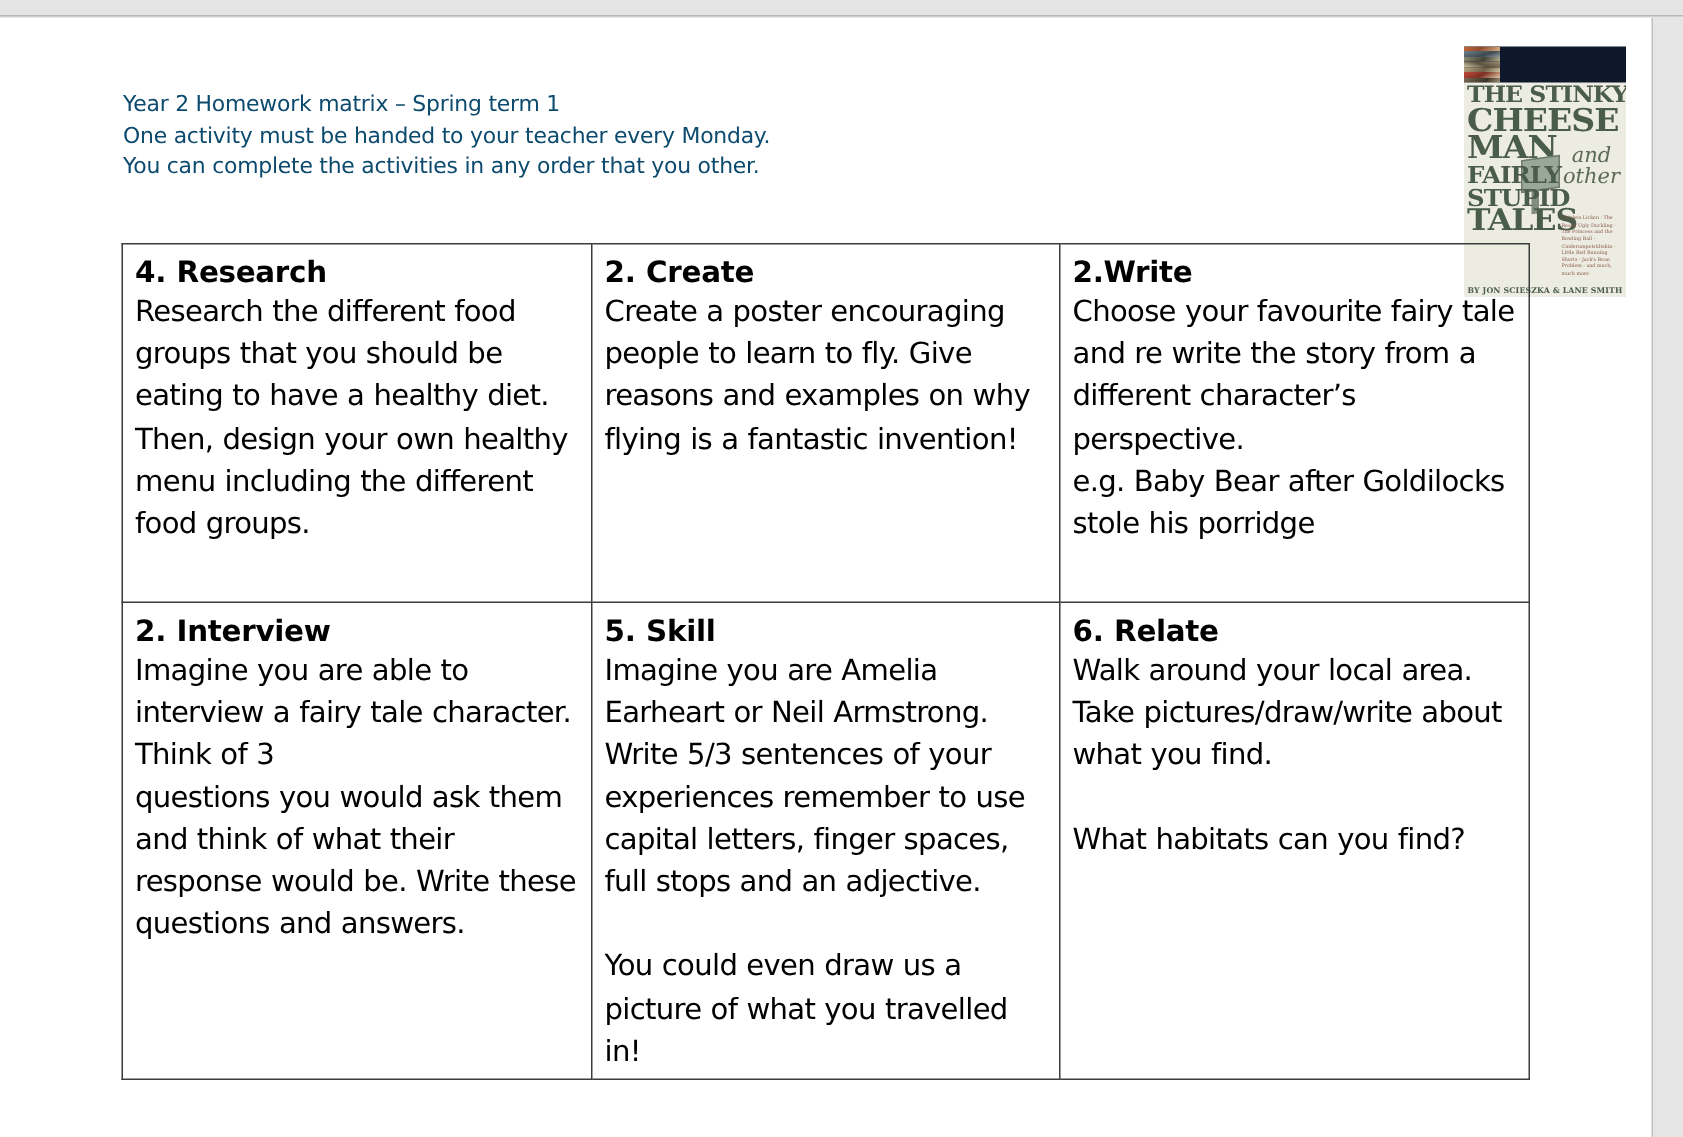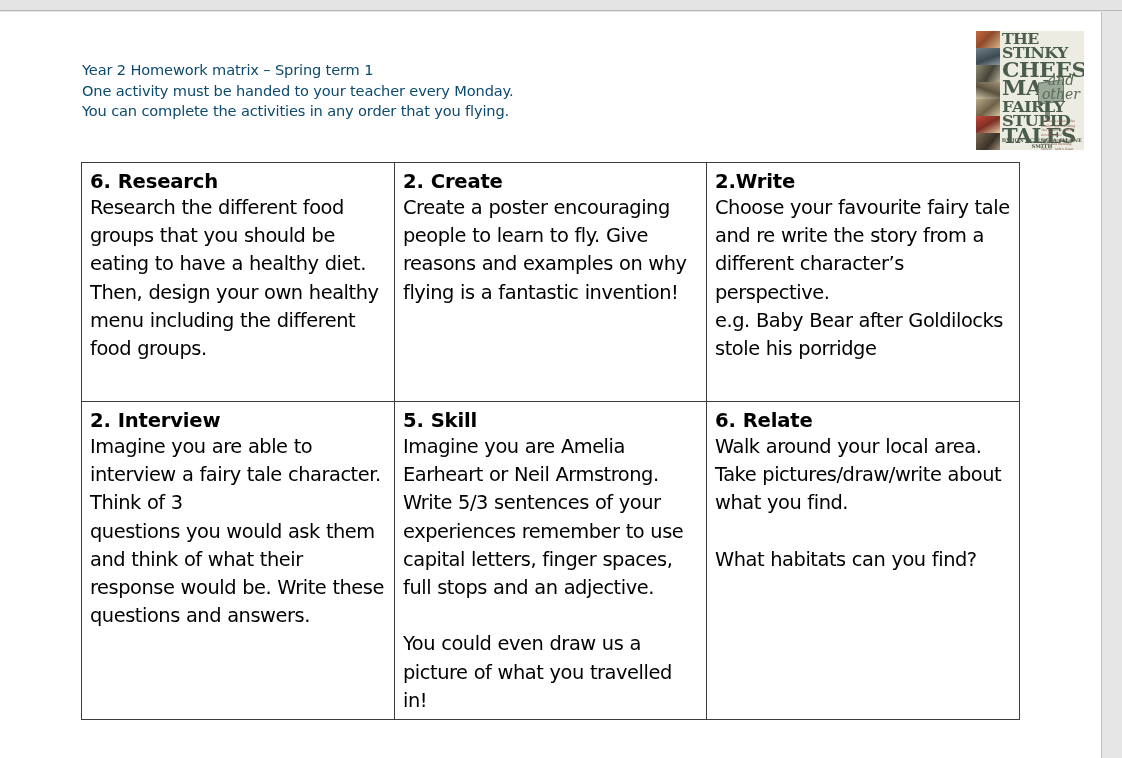--- a/index.html
+++ b/index.html
@@ -54,24 +54,25 @@
     white-space: nowrap;
   }
   #doc-header .hline { display: block; }
 
   
   #book-cover {
     position: absolute;
     left: 976px;
     top: 19px;
     width: 108px;
-    height: 119px;
+    height: 167px;
     background: #0f172a;
     overflow: hidden;
     display: flex;
+    flex-direction: column;
   }
   .cover-strip {
     width: 24px;
     height: 100%;
     display: flex;
     flex-direction: column;
     flex: 0 0 24px;
   }
   .cover-strip i { display: block; flex: 1 1 0; width: 100%; }
   .cs1 { background: linear-gradient(135deg,#c96a3a 0%,#8e4b2c 45%,#d8b38a 100%); }
@@ -199,21 +200,21 @@
 
 <div id="viewer">
 
   <div id="viewer-topbar"></div>
 
   <div id="page">
 
     <div id="doc-header">
       <span class="hline">Year 2 Homework matrix – Spring term 1</span>
       <span class="hline">One activity must be handed to your teacher every Monday.</span>
-      <span class="hline">You can complete the activities in any order that you flying.</span>
+      <span class="hline">You can complete the activities in any order that you other.</span>
     </div>
 
     <div id="book-cover">
       <div class="cover-strip">
         <i class="cs1"></i>
           <i class="cs2"></i>
           <i class="cs3"></i>
         <i class="cs4"></i>
           <i class="cs5"></i>
           <i class="cs6"></i>
@@ -237,21 +238,21 @@
 
     <table id="matrix">
       <colgroup>
           <col class="c1">
           <col class="c2">
           <col class="c3">
         </colgroup>
       <tbody>
         <tr class="row-top">
           <td>
-            <span class="cell-title">6. Research</span>
+            <span class="cell-title">4. Research</span>
             <span class="cell-body">Research the different food groups that you should be eating to have a healthy diet. Then, design your own healthy menu including the different food groups.</span>
           </td>
           <td>
             <span class="cell-title">2. Create</span>
             <span class="cell-body">Create a poster encouraging people to learn to fly. Give reasons and examples on why flying is a fantastic invention!</span>
           </td>
           <td>
             <span class="cell-title">2.Write</span>
             <span class="cell-body">Choose your favourite fairy tale and re write the story from a different character’s perspective.
 e.g. Baby Bear after Goldilocks stole his porridge</span>

